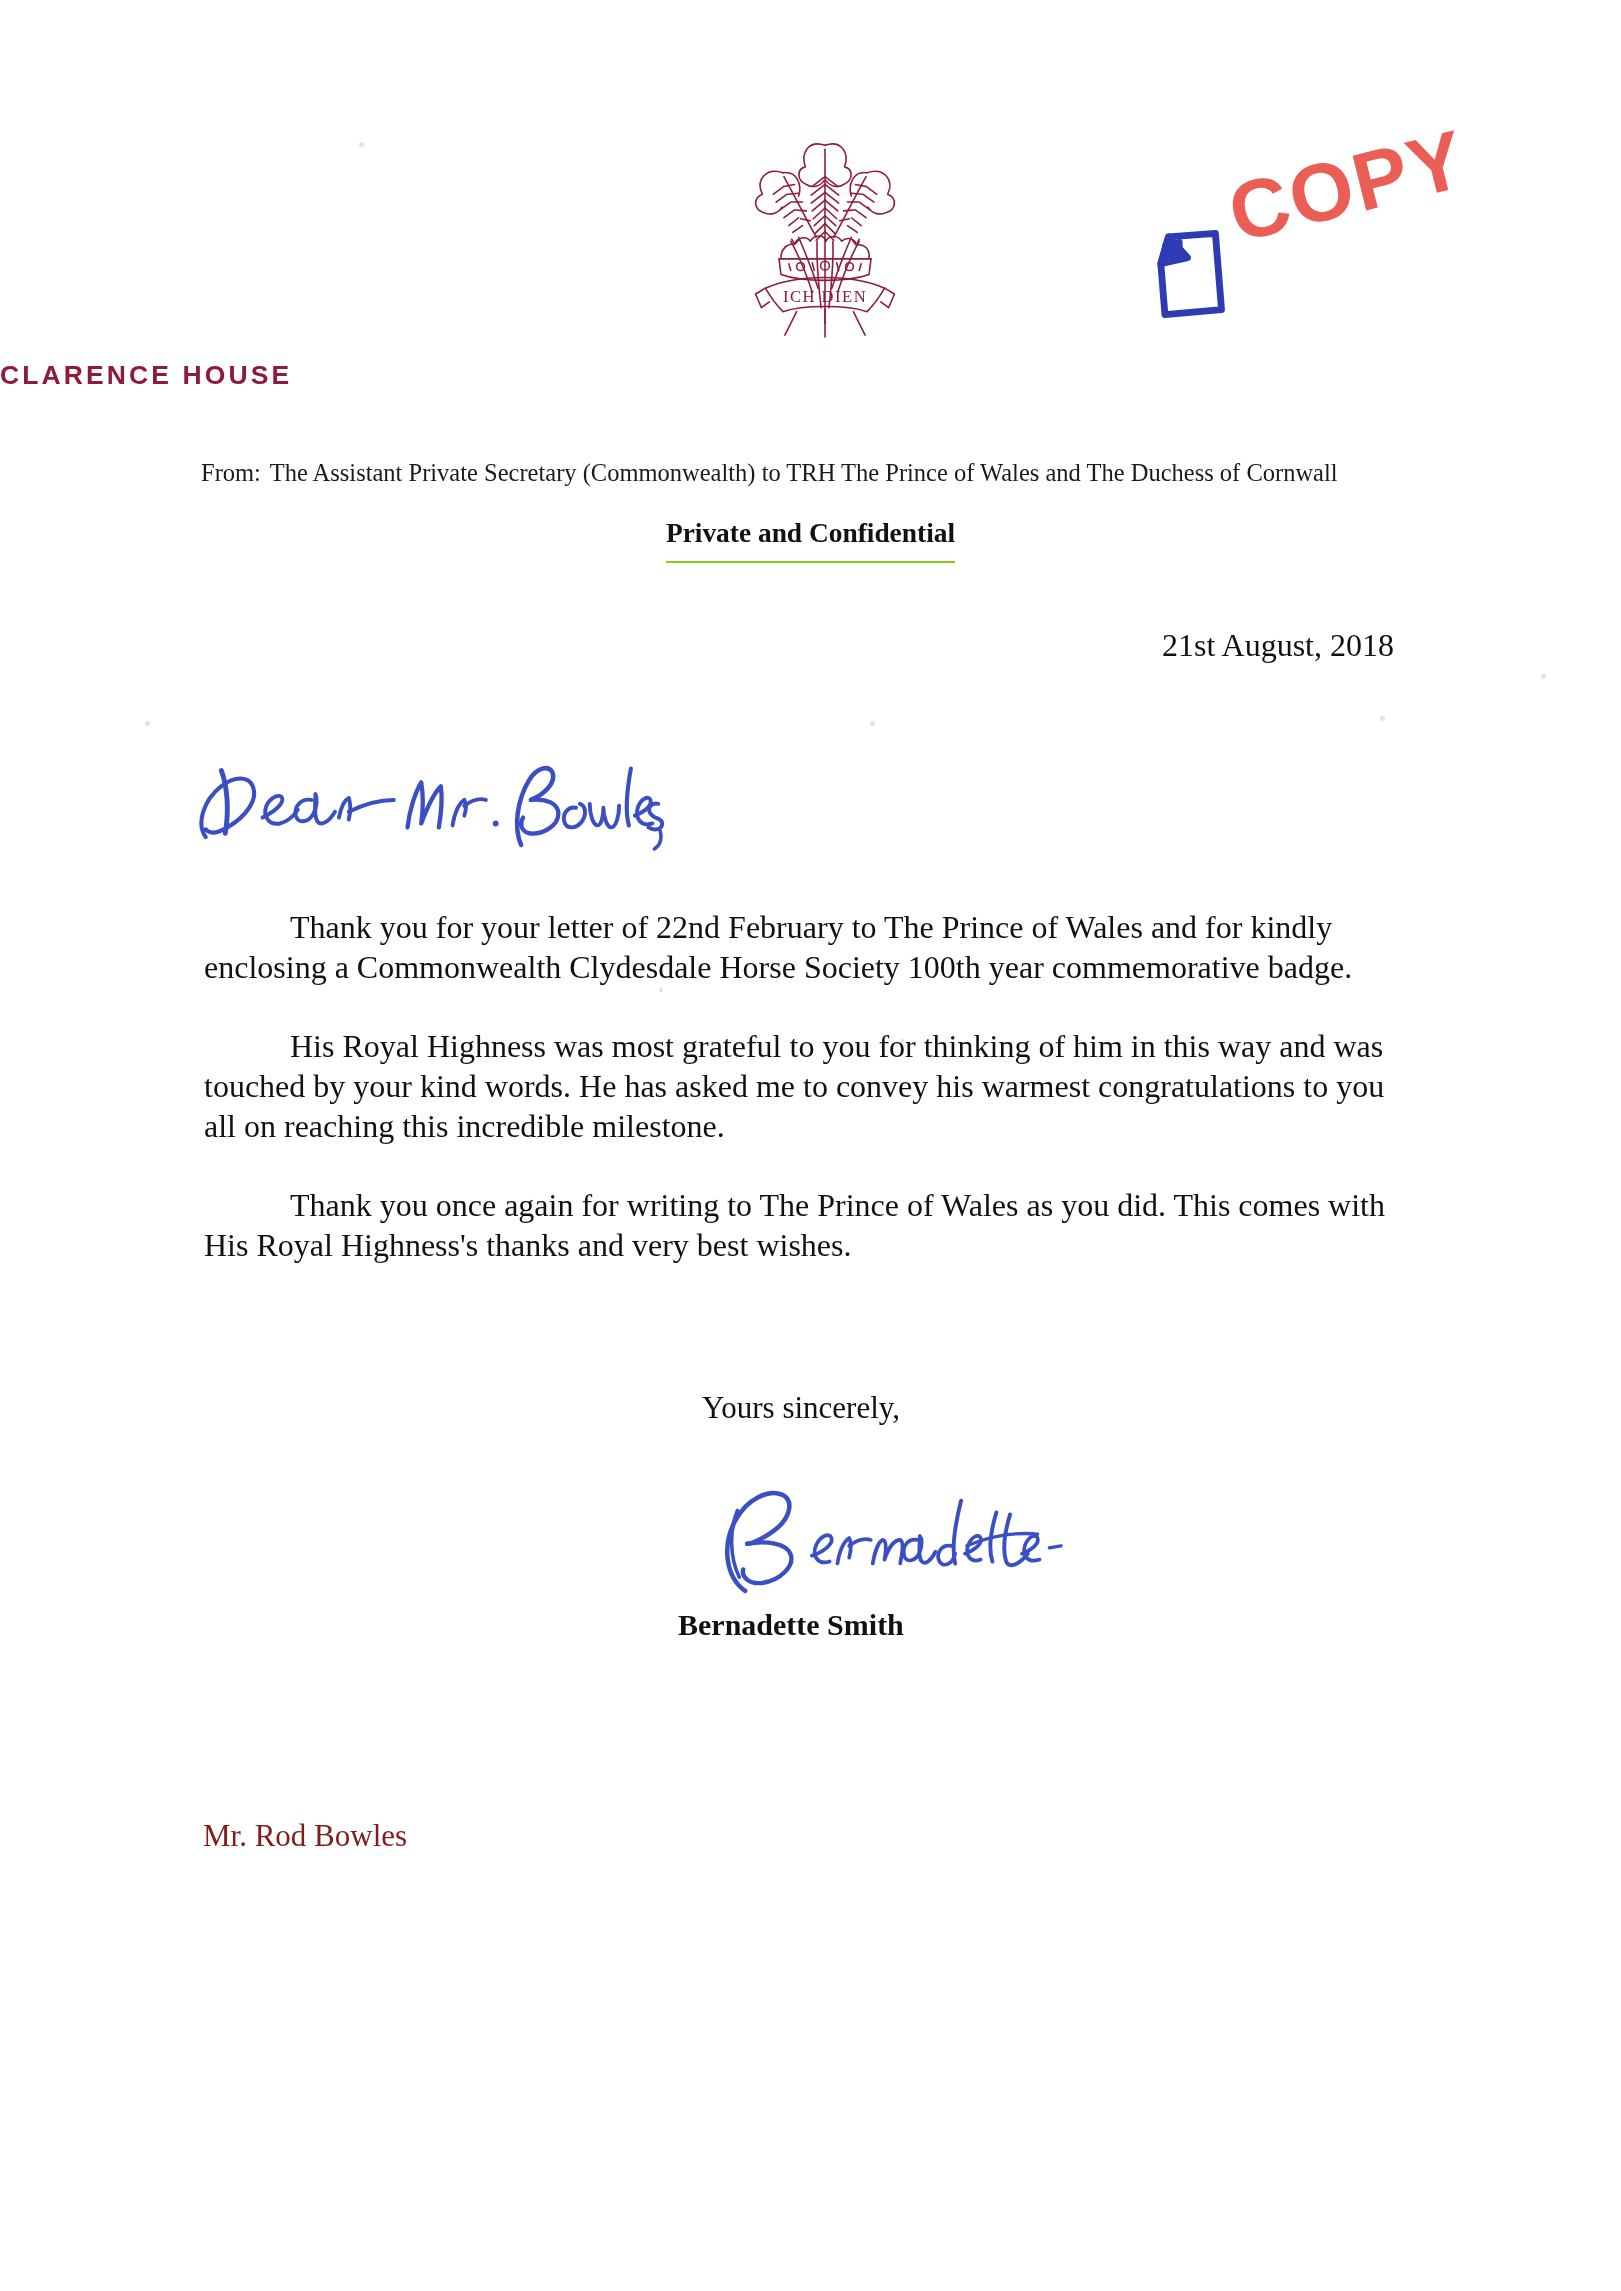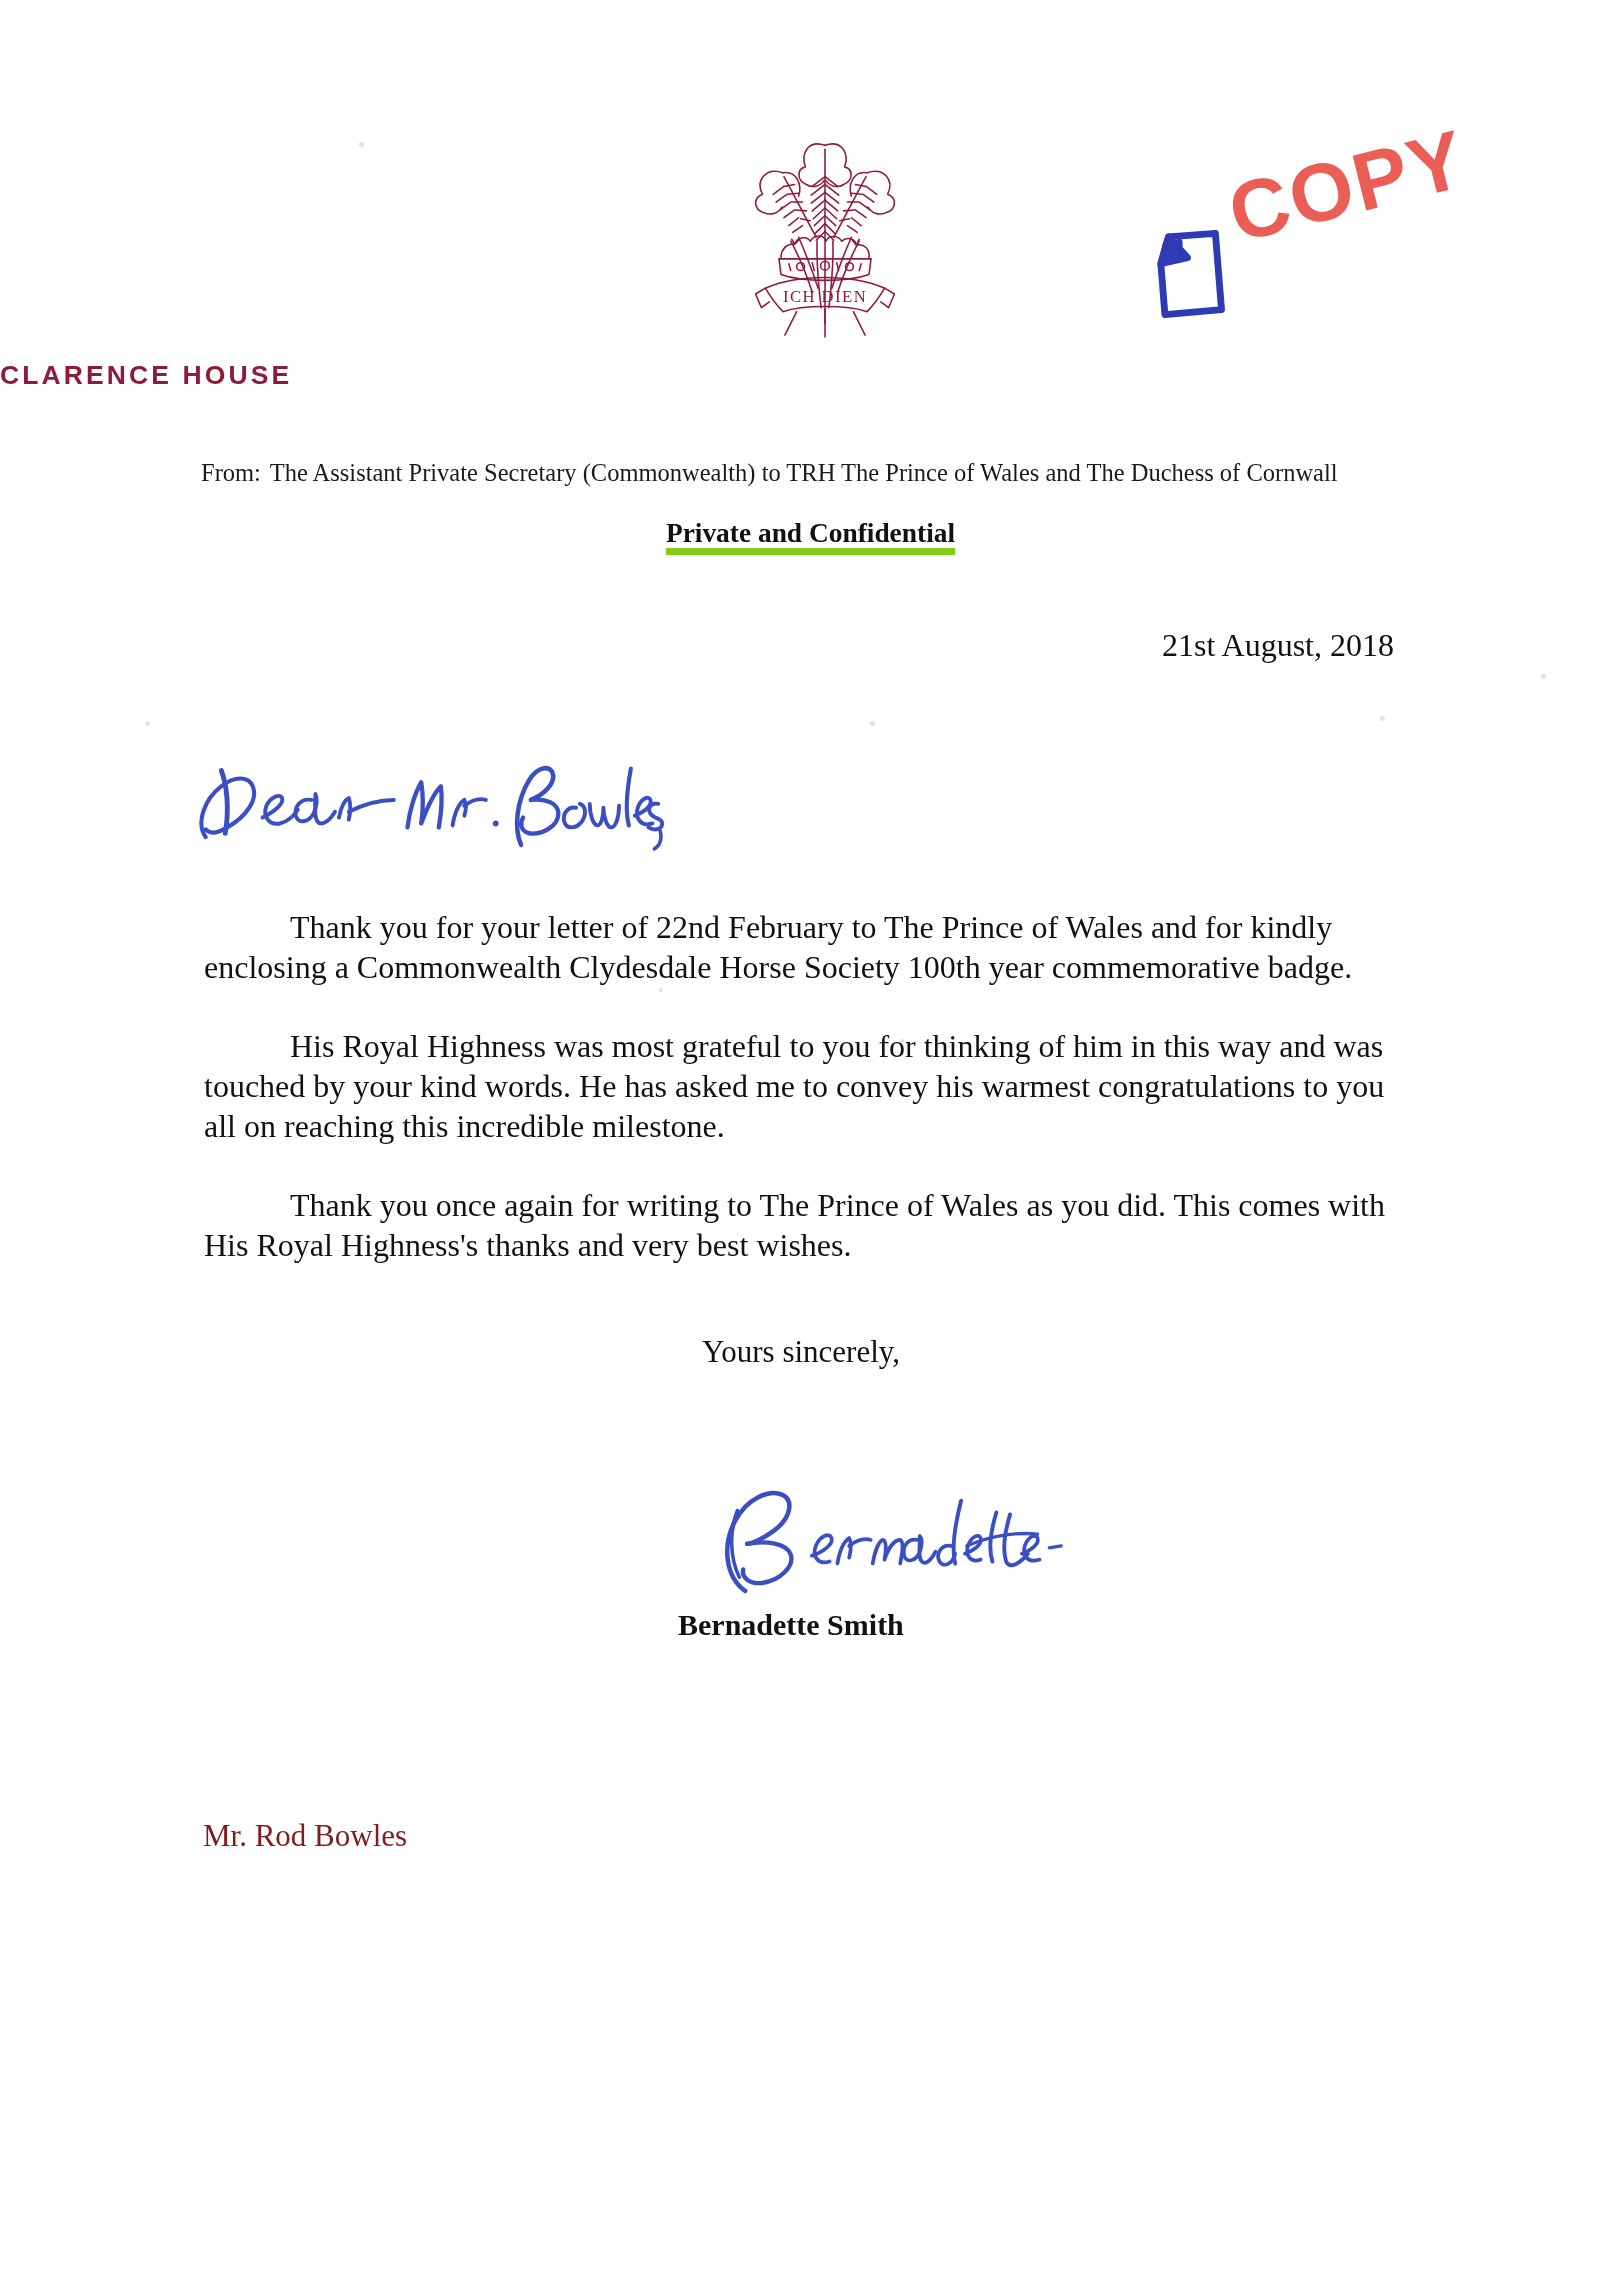--- a/index.html
+++ b/index.html
@@ -100,22 +100,22 @@
     position: absolute;
     left: 0;
     top: 518px;
     width: 1621px;
     text-align: center;
     font-size: 27.4px;
     font-weight: bold;
     color: #111;
   }
   .private-conf span {
-    border-bottom: 7px solid #84cc16;
-    padding-bottom: 0;
+    border-bottom: 2px solid #84cc16;
+    padding-bottom: 13px;
   }
 
   
   .date {
     position: absolute;
     right: 227px;
     top: 627px;
     font-size: 32px;
     color: #111;
   }
@@ -144,21 +144,21 @@
     text-indent: 86px;
     color: #111;
     text-align: left;
   }
   .body-block p:last-child { margin-bottom: 16px; }
 
   
   .closing {
     position: absolute;
     left: 702px;
-    top: 1334px;
+    top: 1390px;
     font-size: 31px;
     color: #111;
   }
 
   
   .signature-hw {
     position: absolute;
     left: 704px;
     top: 1475px;
     width: 363px;

